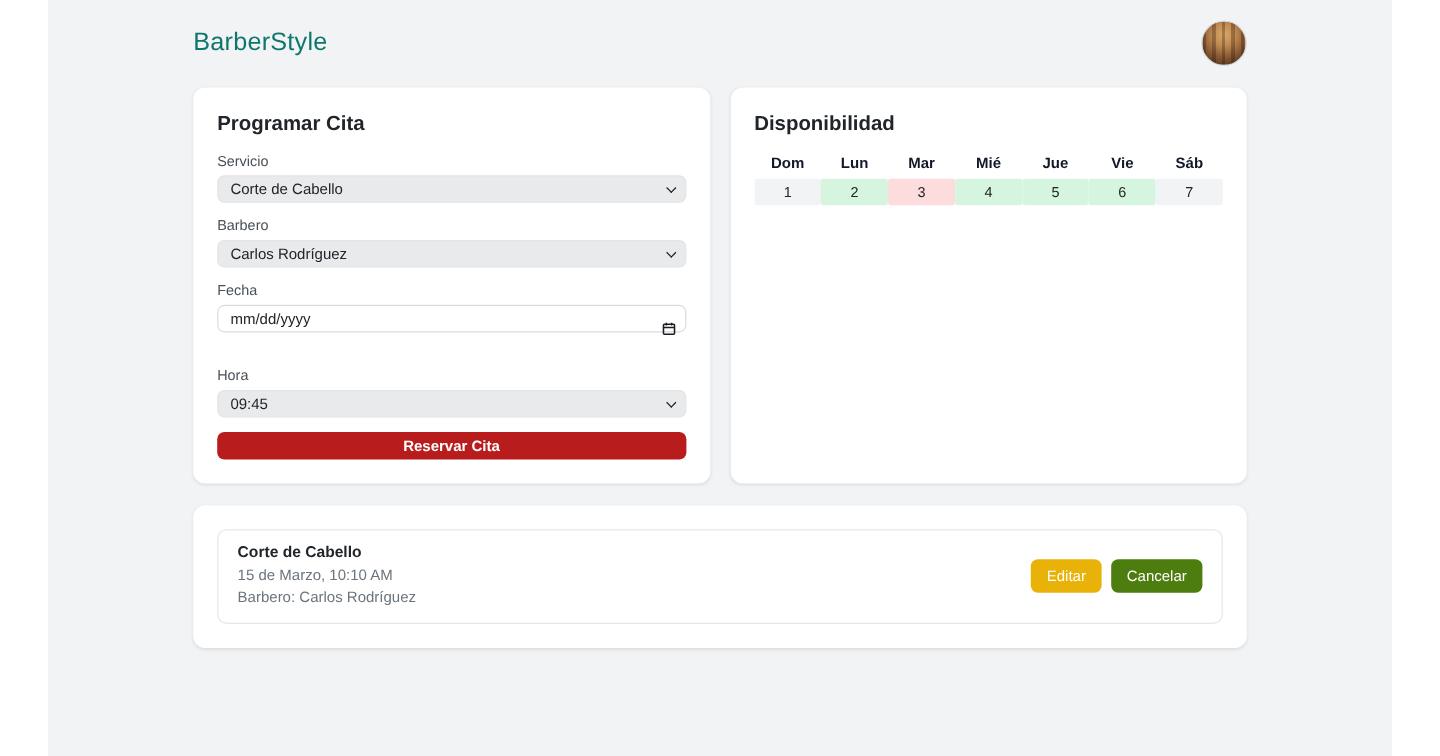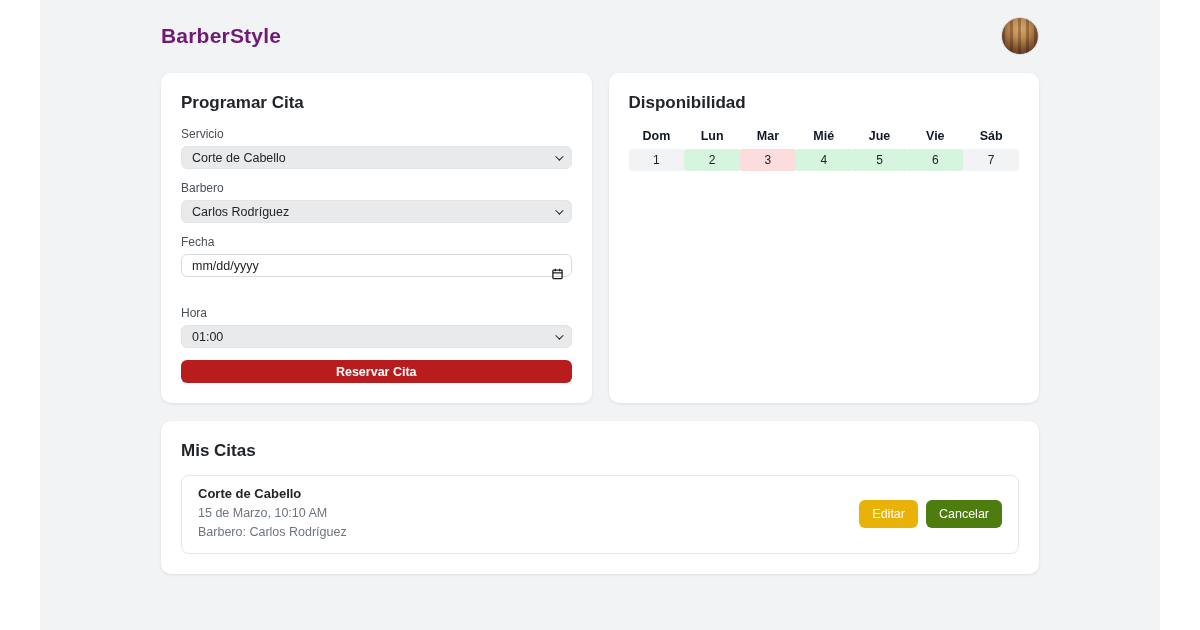--- a/index.html
+++ b/index.html
@@ -20,22 +20,22 @@
   }
   
   .header {
     display: flex;
     align-items: center;
     justify-content: space-between;
     padding: 17px 0 18px;
   }
   .app-title {
     font-size: 21px;
-    font-weight: 700;
-    color: #701a75;
+    font-weight: 400;
+    color: #0f766e;
     letter-spacing: 0.2px;
   }
   .avatar {
     width: 38px; height: 38px;
     border-radius: 50%;
     cursor: pointer;
     background:
       repeating-linear-gradient(90deg, rgba(40,20,10,0.35) 0 3px, rgba(0,0,0,0) 3px 8px),
       radial-gradient(circle at 50% 30%, #d9a express96a 0%, #c08b52 30%, #8a5a33 60%, #40281a 100%);
     background:
@@ -220,21 +220,21 @@
             <svg width="13" height="13" viewBox="0 0 24 24" fill="none">
               <rect x="3.5" y="5" width="17" height="15.5" rx="1.5" stroke="#1b1e21" stroke-width="2.4"></rect>
               <path d="M3.5 10h17" stroke="#1b1e21" stroke-width="2.4"></path>
               <path d="M8 2.5v4.5M16 2.5v4.5" stroke="#1b1e21" stroke-width="2.4"></path>
             </svg>
           </span>
         </div>
 
         <label class="field-label">Hora</label>
         <div class="select-control">
-          <span>01:00</span>
+          <span>09:45</span>
           <span class="chevron"></span>
         </div>
 
         <button class="primary-btn" style="background: #b91c1c; font-weight: bold;">Reservar Cita</button>
       </div>
 
       <div class="card">
         <h2>Disponibilidad</h2>
         <div class="week-grid">
           <div class="day-name">Dom</div>
@@ -251,21 +251,20 @@
           <div class="day-cell" style="background: rgb(252, 220, 220);">3</div>
           <div class="day-cell" style="background: rgb(213, 245, 222);">4</div>
           <div class="day-cell" style="background: rgb(213, 245, 222);">5</div>
           <div class="day-cell" style="background: rgb(213, 245, 222);">6</div>
           <div class="day-cell" style="background: rgb(241, 243, 245);">7</div>
         </div>
       </div>
     </div>
 
     <div class="card appointments-card">
-      <h2>Mis Citas</h2>
       <div class="appointment-item">
         <div>
           <div class="appt-service">Corte de Cabello</div>
           <div class="appt-meta">15 de Marzo, 10:10 AM</div>
           <div class="appt-meta">Barbero: Carlos Rodríguez</div>
         </div>
         <div class="appt-actions">
           <button class="pill-btn edit-btn" style="background: rgb(233, 178, 8);">Editar</button>
           <button class="pill-btn cancel-btn" style="background: #4d7c0f;">Cancelar</button>
         </div>

